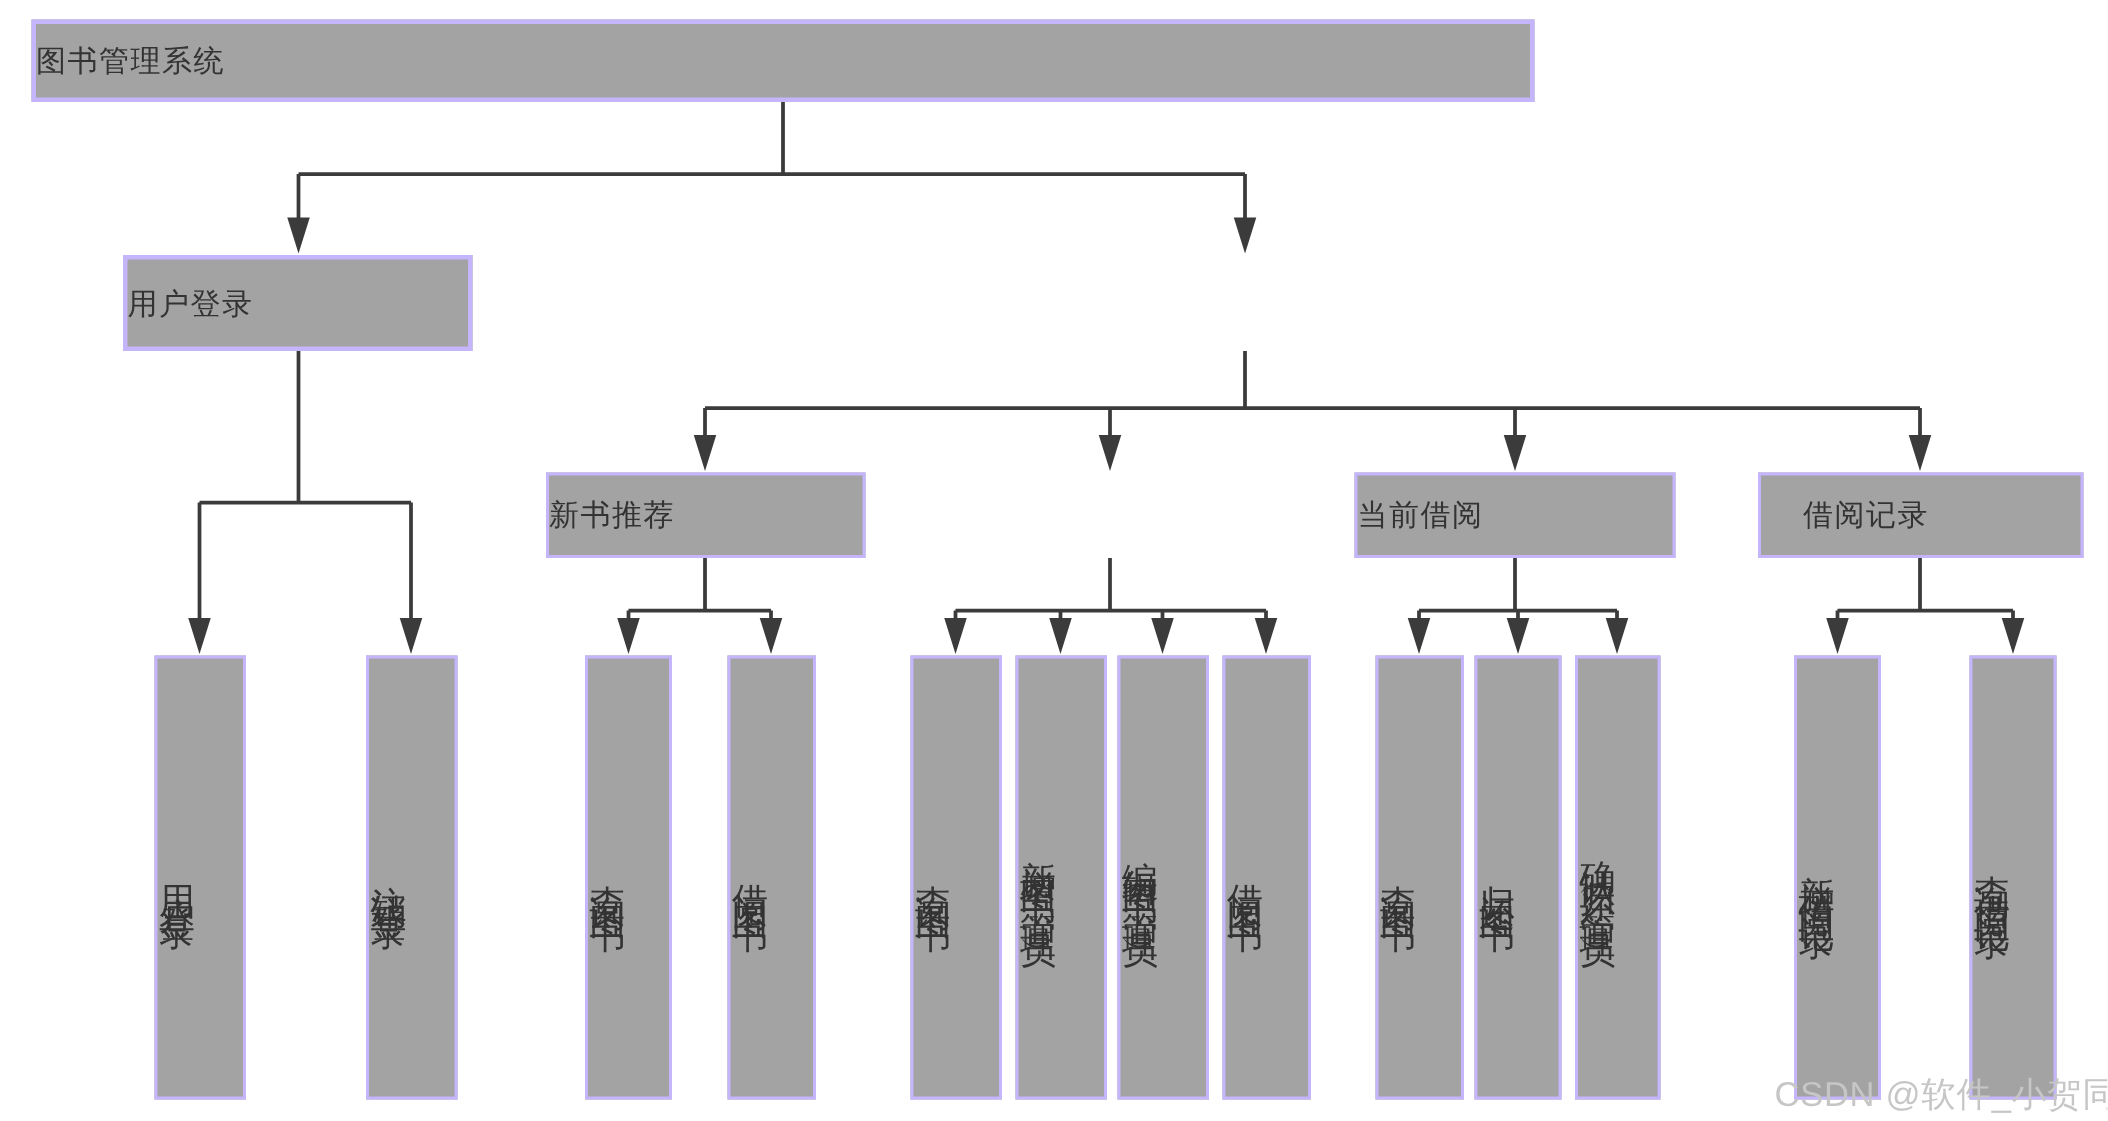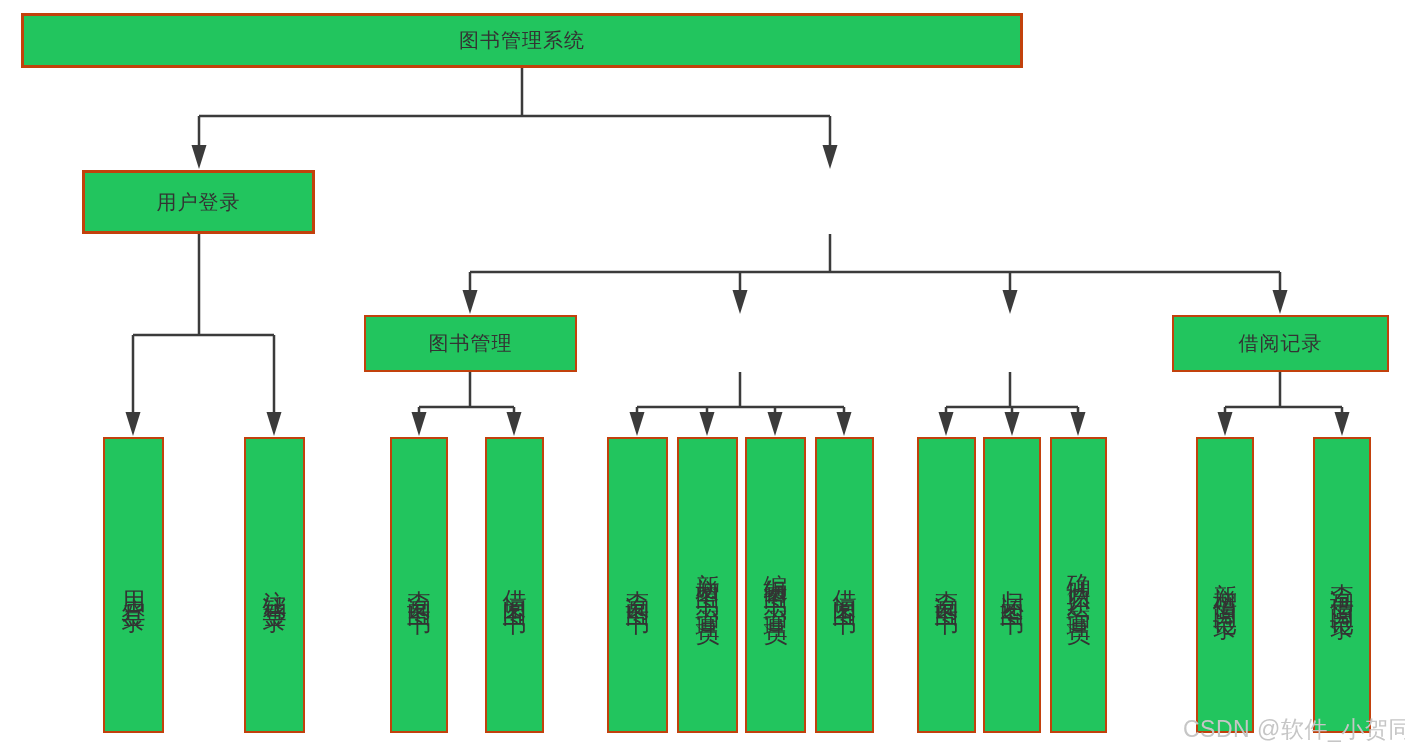--- a/index.html
+++ b/index.html
@@ -16,25 +16,24 @@
     overflow: hidden;
   }
   .wires {
     position: absolute;
     left: 0;
     top: 0;
   }
   .box {
     position: absolute;
     box-sizing: border-box;
-    background: #22c55e;
-    border: 2px solid #c2410c;
+    background: #a3a3a3;
+    border: 2px solid #c4b5fd;
     display: flex;
     align-items: center;
-    justify-content: center;
   }
   .box.heavy { border-width: 3px; }
   .hlabel {
     font-size: 20px;
     color: #333333;
     letter-spacing: 1px;
     white-space: nowrap;
   }
   .vlabel {
     writing-mode: vertical-rl;
@@ -101,23 +100,26 @@
 
   <div class="box heavy" style="left:21px; top:13px; width:1002px; height:55px;">
     <span class="hlabel">图书管理系统</span>
   </div>
 
   <div class="box heavy" style="left:82px; top:170px; width:233px; height:64px;">
     <span class="hlabel">用户登录</span>
   </div>
 
   <div class="box" style="left:364px; top:315px; width:213px; height:57px;">
-    <span class="hlabel">图书管理</span>
+    <span class="hlabel">新书推荐</span>
   </div>
-  <div class="box" style="left:1172px; top:315px; width:217px; height:57px;">
+  <div class="box" style="left:903px; top:315px; width:214px; height:57px;">
+    <span class="hlabel">当前借阅</span>
+  </div>
+  <div class="box" style="left:1172px; top:315px; width:217px; height:57px;padding-left:28px;">
     <span class="hlabel">借阅记录</span>
   </div>
 
   <div class="box" style="left:103px; top:437px; width:61px; height:296px;">
     <span class="vlabel">用户登录</span>
   </div>
   <div class="box" style="left:244px; top:437px; width:61px; height:296px;">
     <span class="vlabel">注销登录</span>
   </div>
 

